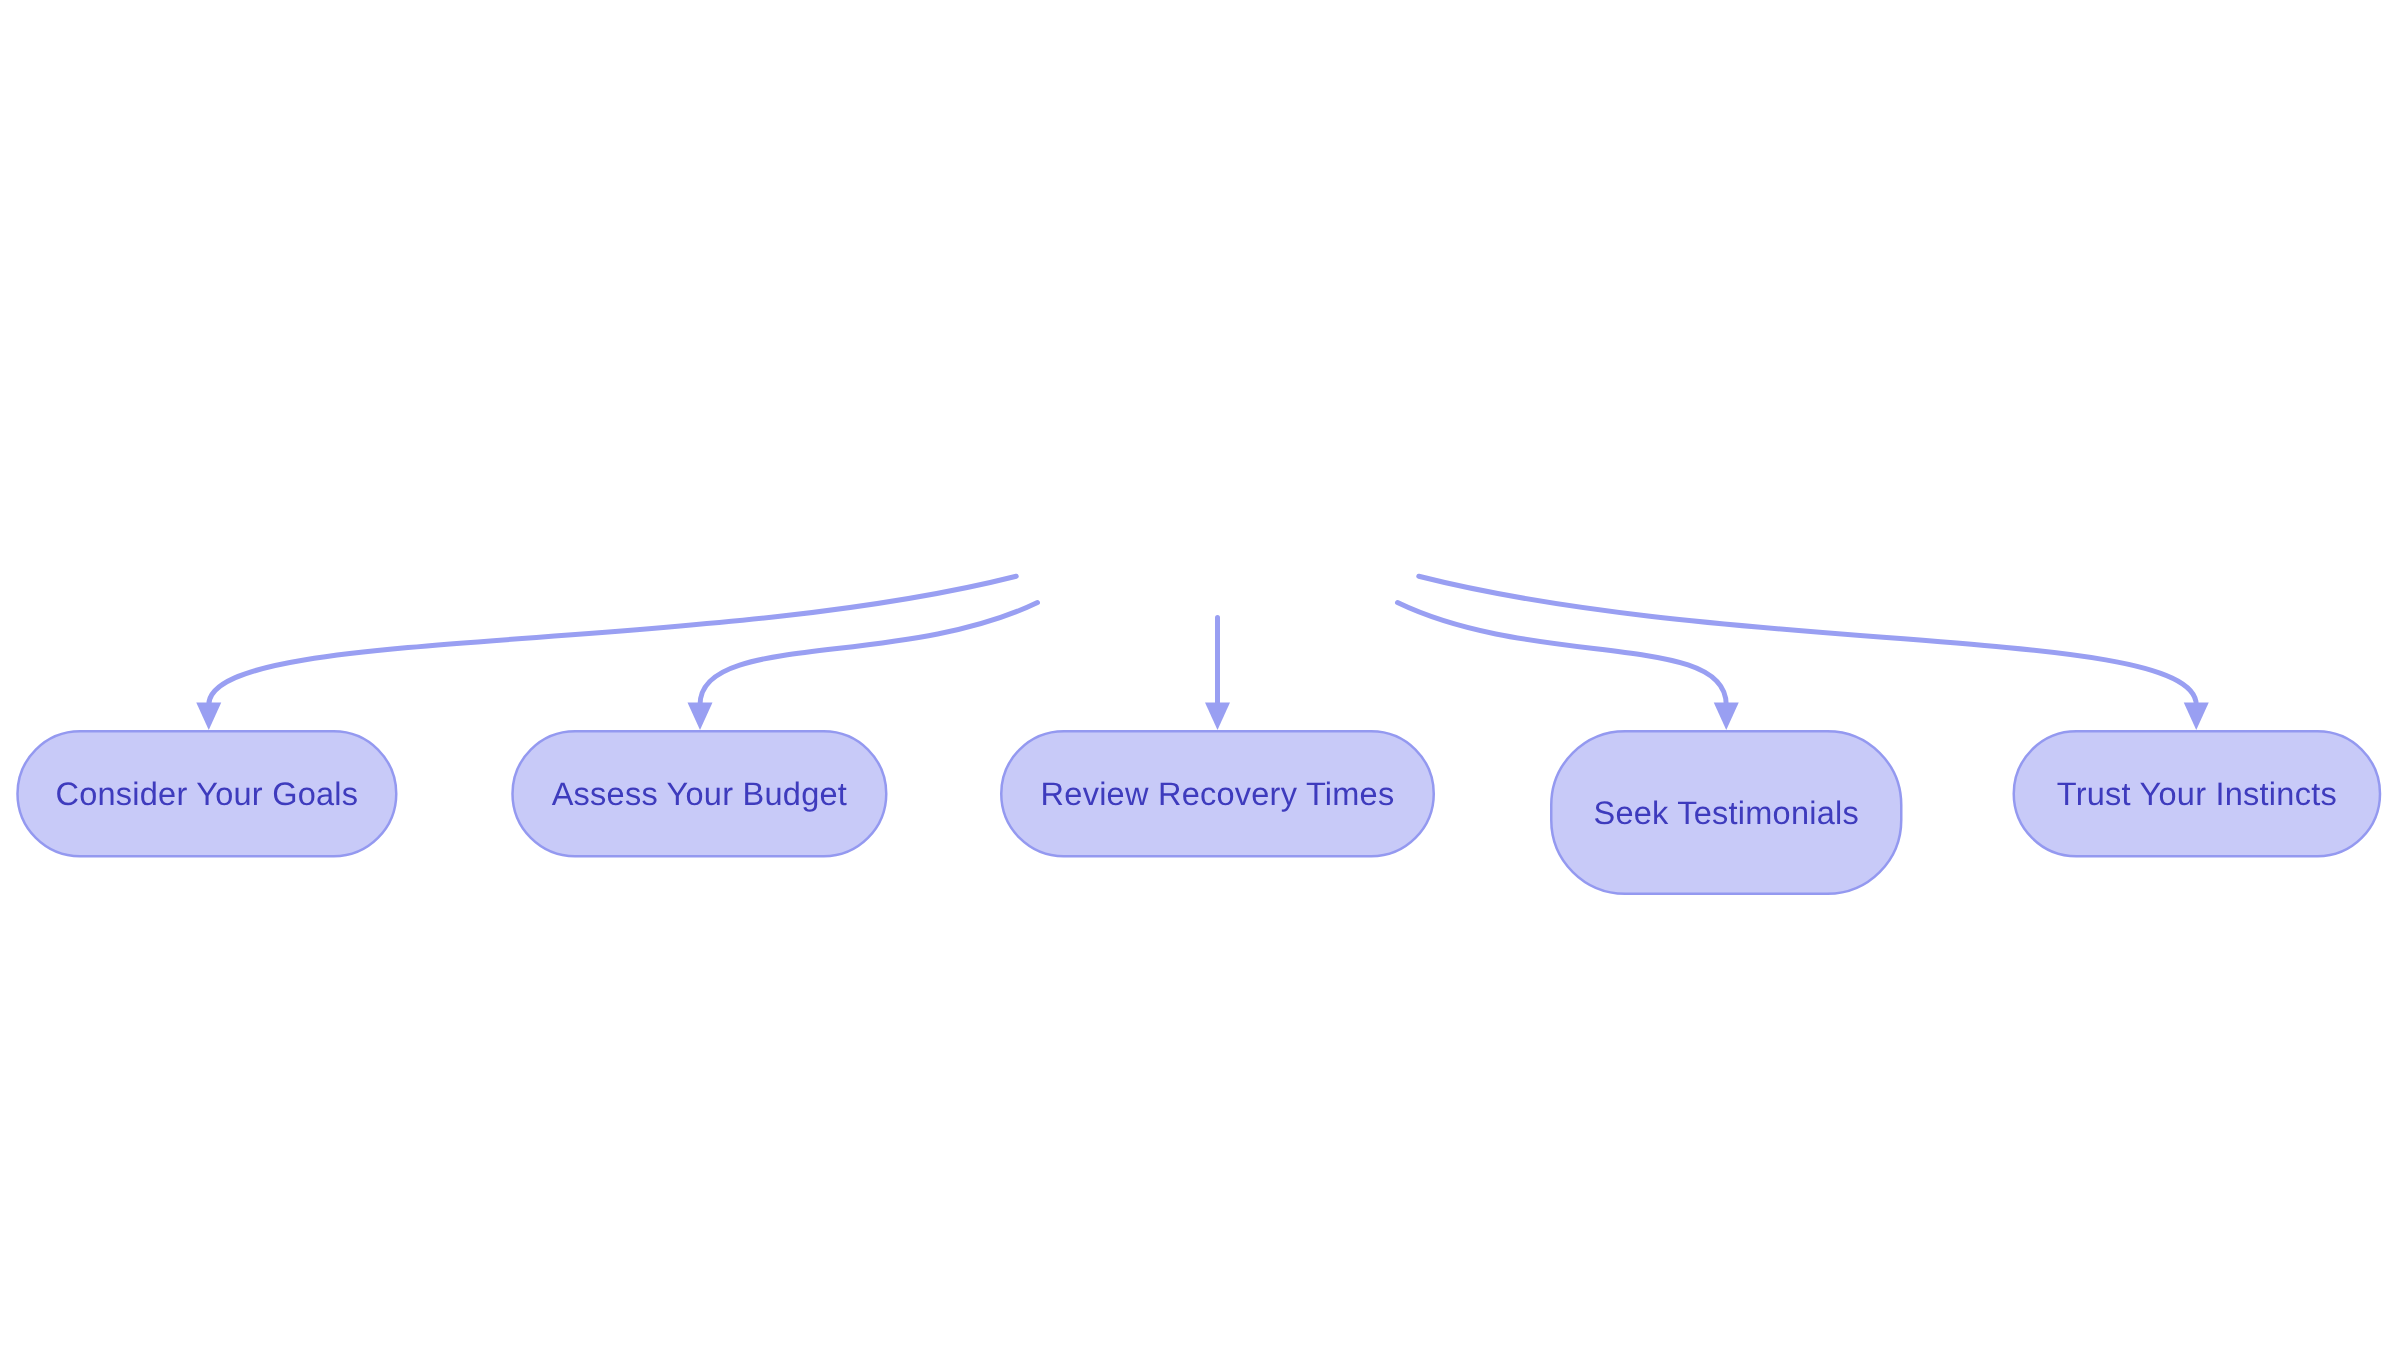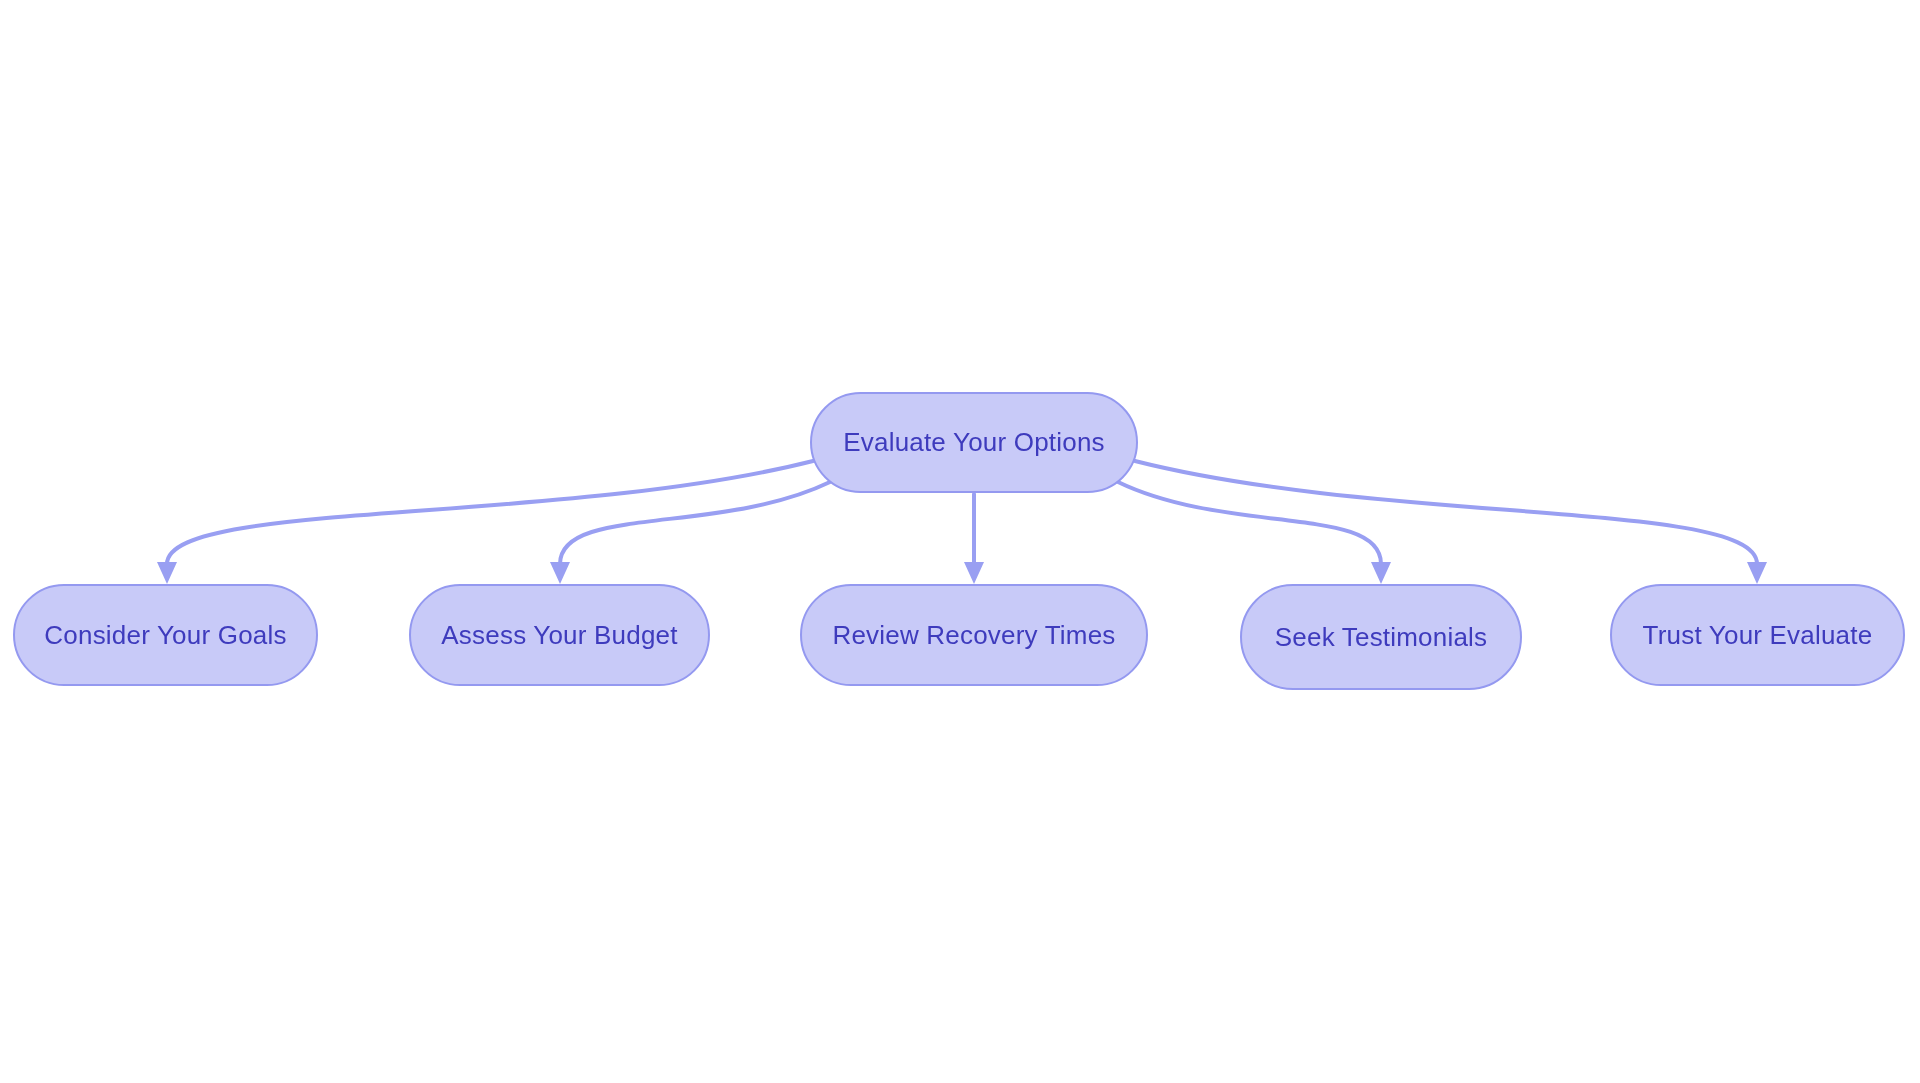--- a/index.html
+++ b/index.html
@@ -69,37 +69,34 @@
     <path d="M 974 494 L 974 564"></path>
     <polygon points="964,562 984,562 974,584"></polygon>
 
     <path d="M 1118 482 C 1228 535, 1381 505, 1381 564"></path>
     <polygon points="1371,562 1391,562 1381,584"></polygon>
 
     <path d="M 1135 461 C 1388 525, 1757 500, 1757 564"></path>
     <polygon points="1747,562 1767,562 1757,584"></polygon>
   </svg>
 
-  <div class="node" style="left:810px; top:392px; width:328px; height:101px;">
-    <span>Evaluate Your Options</span>
-  </div>
 
   <div class="node" style="left:13px; top:584px; width:305px; height:102px;text-align:right;">
     <span>Consider Your Goals</span>
   </div>
 
   <div class="node" style="left:409px; top:584px; width:301px; height:102px;">
     <span>Assess Your Budget</span>
   </div>
 
   <div class="node" style="left:800px; top:584px; width:348px; height:102px;">
     <span>Review Recovery Times</span>
   </div>
 
-  <div class="node" style="left:1240px; top:584px; width:282px; height:106px;">
+  <div class="node" style="left:1240px; top:584px; width:282px; height:132px;">
     <span>Seek Testimonials</span>
   </div>
 
   <div class="node" style="left:1610px; top:584px; width:295px; height:102px;">
-    <span>Trust Your Evaluate</span>
+    <span>Trust Your Instincts</span>
   </div>
 
 </div>
 
 </body></html>

